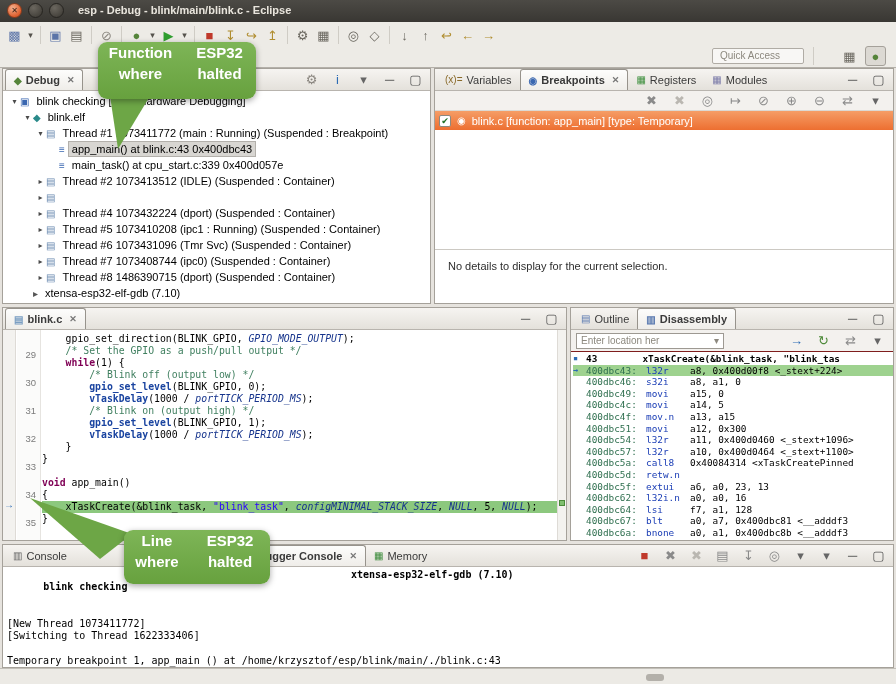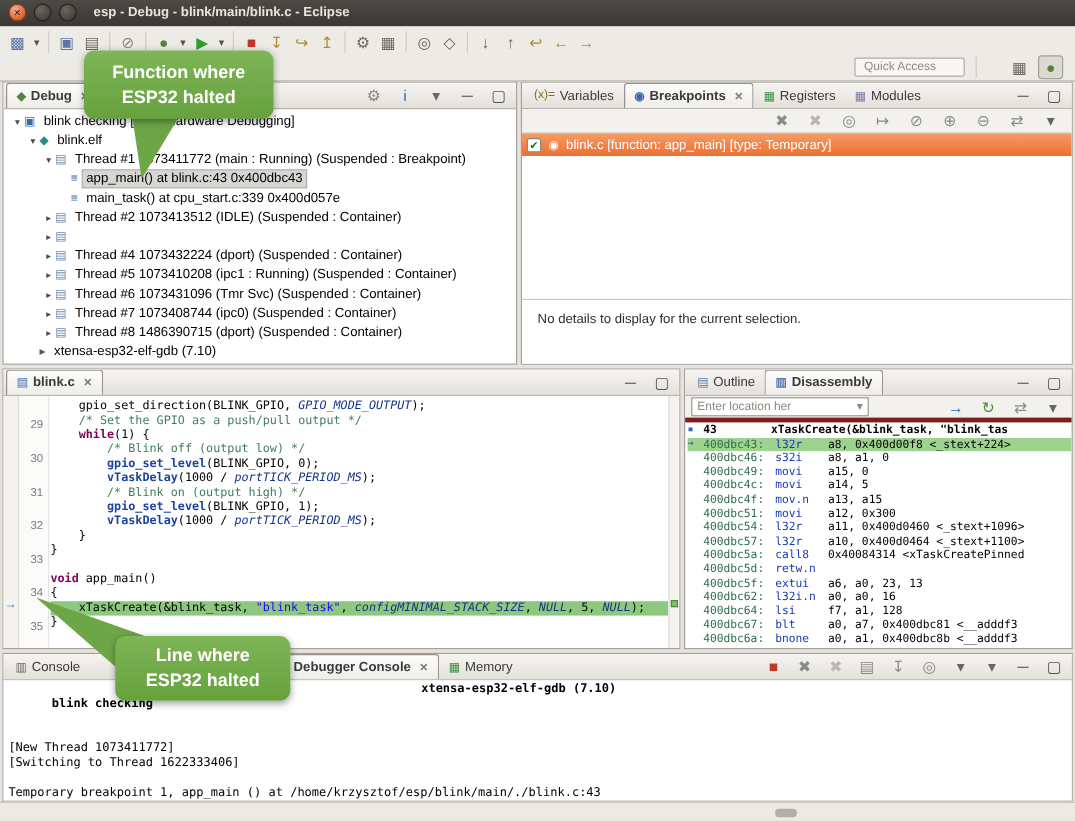--- a/index.html
+++ b/index.html
@@ -85,21 +85,21 @@
   .ov-mark { position:absolute; left:1px; width:6px; height:6px; }
   .ip-arrow { position:absolute; left:1px; top:169px; font-size:10px; font-weight:bold; color:#2c6cb5; }
   .cm  { color:#3f7f5f; }
   .kw  { color:#7f0055; font-weight:bold; }
   .str { color:#2a00ff; }
   .mac { color:#16348c; font-style:italic; }
   .fn  { color:#1a44a0; font-weight:bold; }
 
   
   .dis-toolbar { position:absolute; top:22px; left:0; right:0; height:22px; background:#f3f1ee;
-    border-bottom:4px solid #7f1d1d; display:flex; align-items:center; padding:0 5px; gap:4px; }
+    border-bottom:1px solid #7f1d1d; display:flex; align-items:center; padding:0 5px; gap:4px; }
   .dis-combo { width:148px; height:16px; border:1px solid #9d9992; background:#fff; color:#8d897f;
     font-size:10px; padding:1px 4px; display:flex; justify-content:space-between; align-items:center; }
   .dis-tbicons { margin-left:auto; display:flex; gap:6px; font-size:11px; color:#777; }
   .dis-content { position:absolute; top:44px; left:0; right:0; bottom:0; overflow:hidden; padding:1px 0 0 2px; }
   .dis-row { display:flex; height:11.6px; line-height:11.6px; font-size:9.4px;
     font-family:"DejaVu Sans Mono", monospace; white-space:pre; }
   .dis-row.current { background:#9ed28f; }
   .dis-gutter { width:13px; flex:none; color:#2c6cb5; font-weight:bold; font-size:8.5px; }
   .dis-addr { width:60px; flex:none; color:#2f6f4f; }
   .dis-mn { width:44px; flex:none; color:#1a3db5; }
@@ -114,22 +114,22 @@
   .con-title .right-part { position:absolute; left:344px; top:0; }
 
   
   .statusbar { position:absolute; left:0; top:668px; width:896px; height:16px;
     background:#eceae5; border-top:1px solid #c2bfb8; }
   .grip { position:absolute; left:646px; top:5px; width:18px; height:7px; background:#b3b0aa; border-radius:3px; }
 
   
   .callout { position:absolute; z-index:60; background:linear-gradient(#7eb557,#67a13e);
     border-radius:9px; color:#fff; font-weight:bold; font-size:15px; line-height:21px;
-    text-align:center; display:flex; flex-direction:column; justify-content:center;
-    box-shadow:0 2px 6px rgba(0,0,0,.35); }
+    text-align:center; display:flex; justify-content:center;
+    box-shadow:0 2px 6px rgba(0,0,0,.35);margin-left:28px; }
   #callout-function { left:70px; top:42px; width:158px; height:57px; }
   #callout-line { left:96px; top:530px; width:146px; height:54px; }
   .tails { position:absolute; left:0; top:0; width:896px; height:684px; z-index:59; pointer-events:none; }
 </style>
 </head>
 <body>
 
 <div class="titlebar">
   <div class="win-controls">
     <div class="win-btn close">✕</div>

